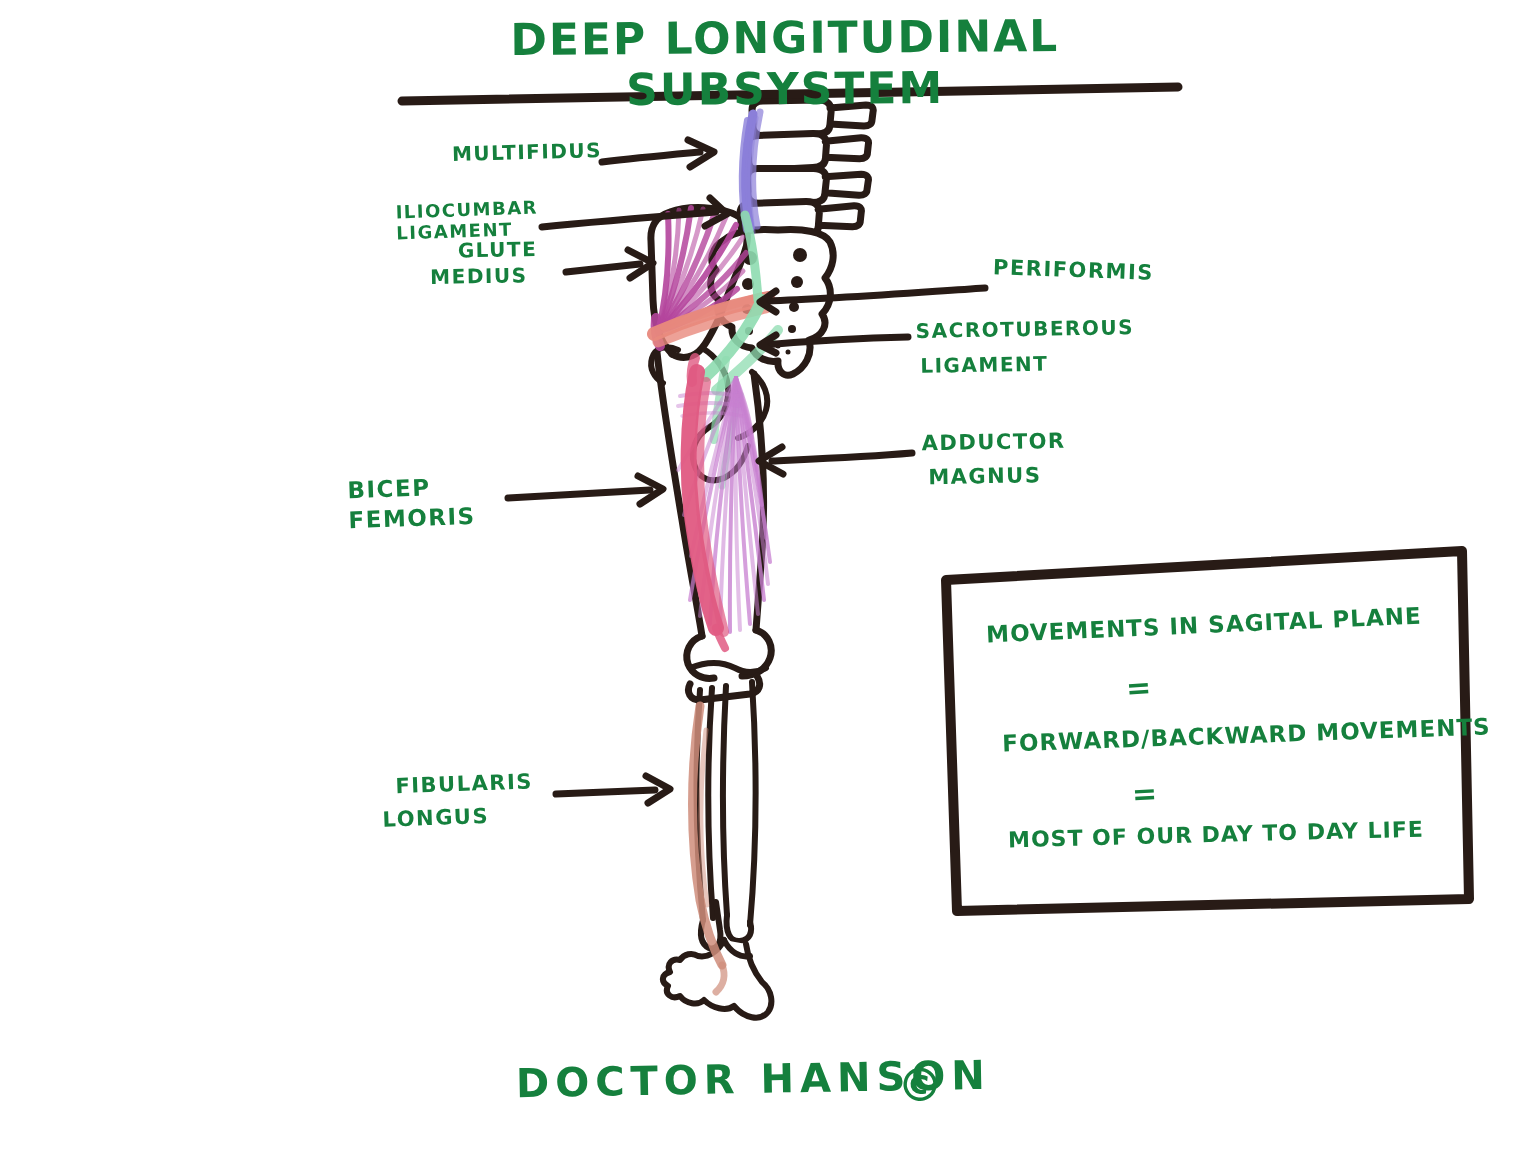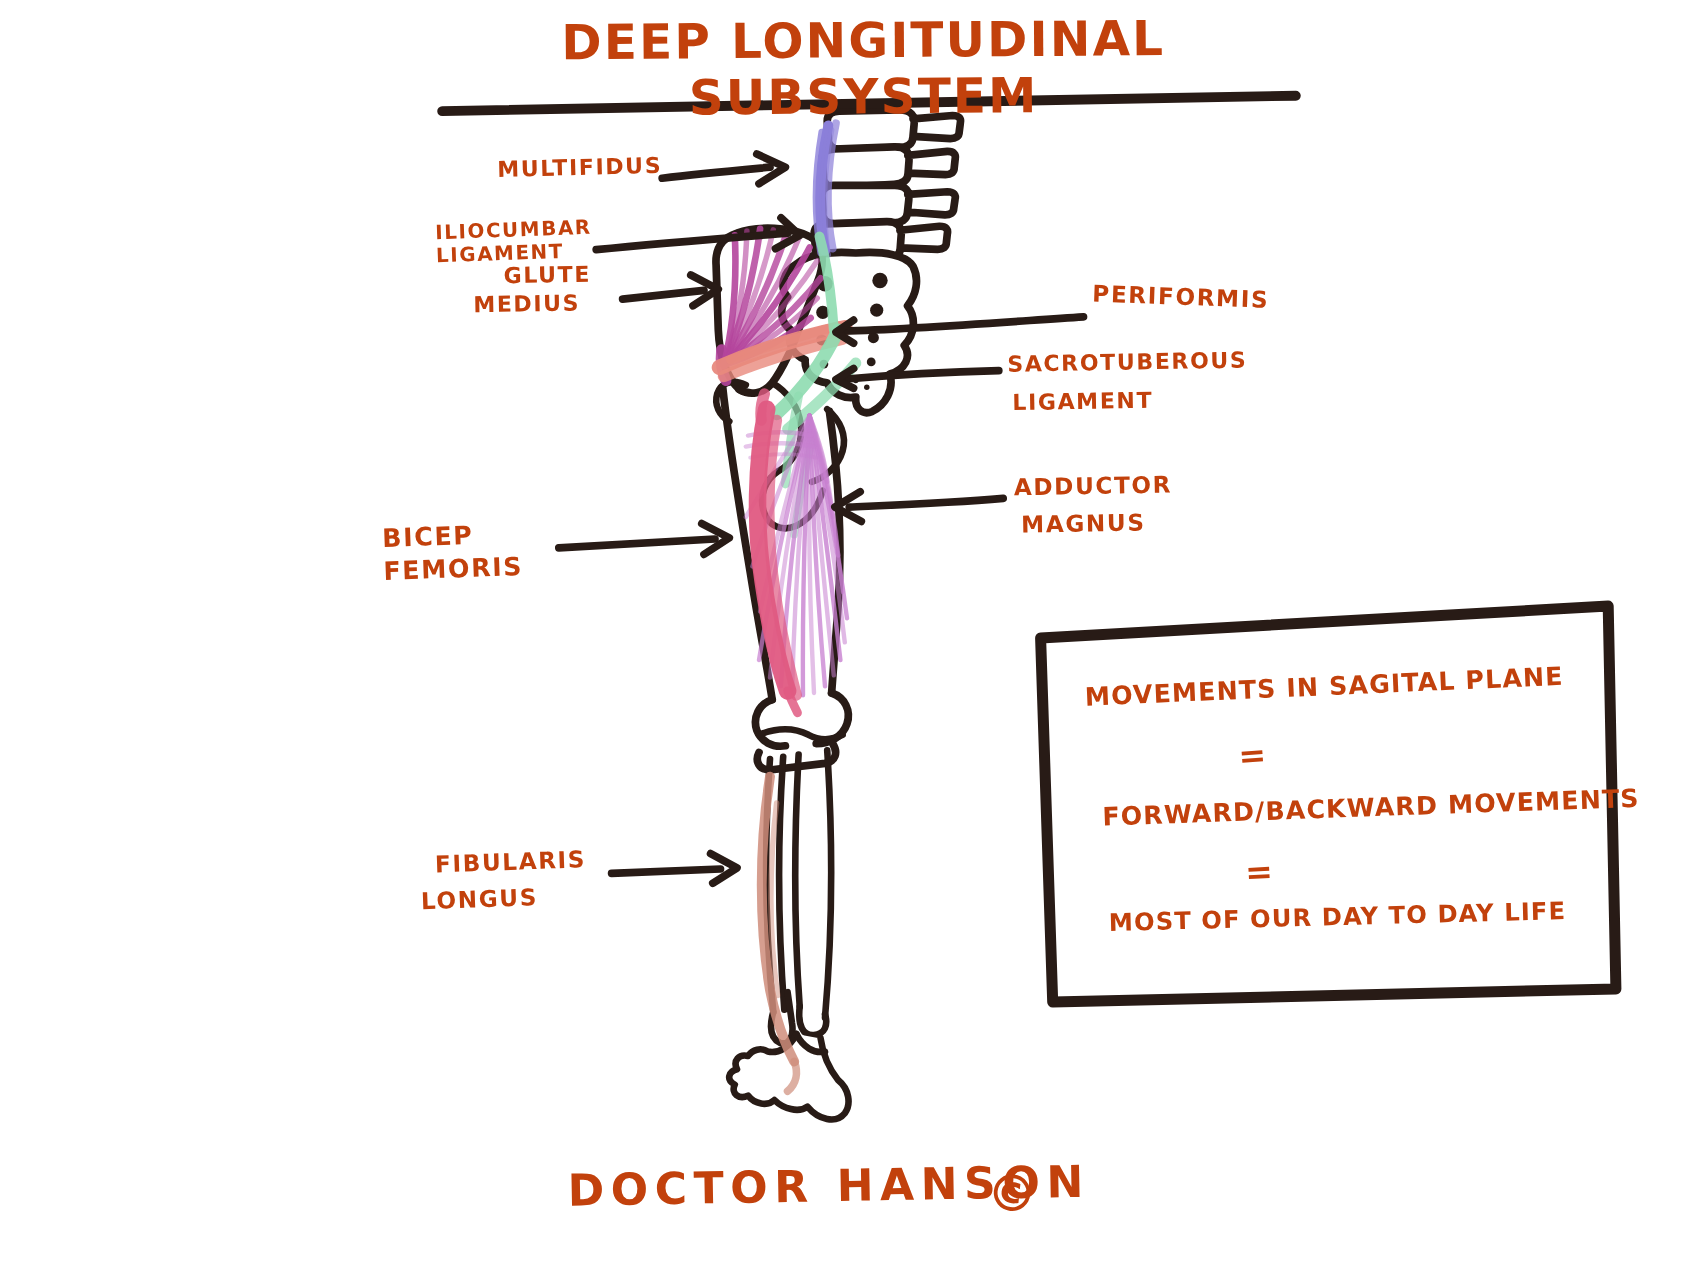--- a/index.html
+++ b/index.html
@@ -1,18 +1,18 @@
 <!DOCTYPE html>
 <html><head>
 <meta charset="utf-8">
 <style>
   html,body{margin:0;padding:0;background:#ffffff;}
   .canvas{
     position:relative;width:1536px;height:1151px;background:#ffffff;
-    font-family:"DejaVu Sans","Liberation Sans",sans-serif;color:#c2410c;overflow:hidden;
+    font-family:"DejaVu Sans","Liberation Sans",sans-serif;color:#15803d;overflow:hidden;
   }
   .art{position:absolute;left:0;top:0;}
   .title{
     position:absolute;left:370px;top:12px;width:830px;text-align:center;
     font-size:44px;font-weight:bold;letter-spacing:2px;transform:rotate(-0.4deg);
   }
   .lbl{
     position:absolute;font-weight:bold;letter-spacing:1.5px;line-height:1.15;
     white-space:nowrap;
   }

